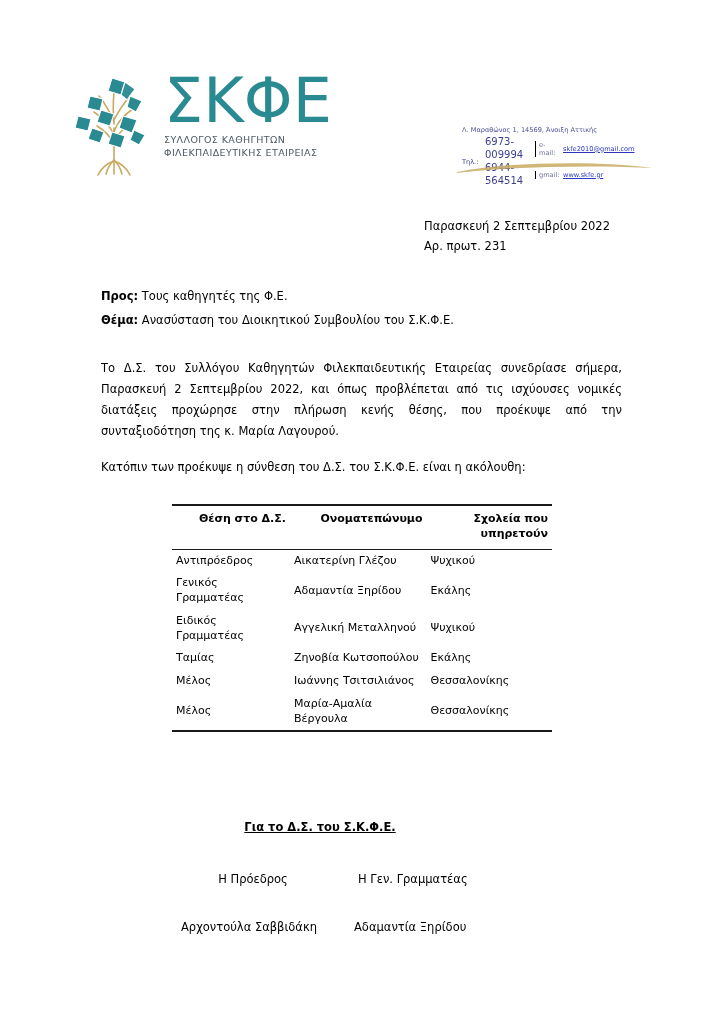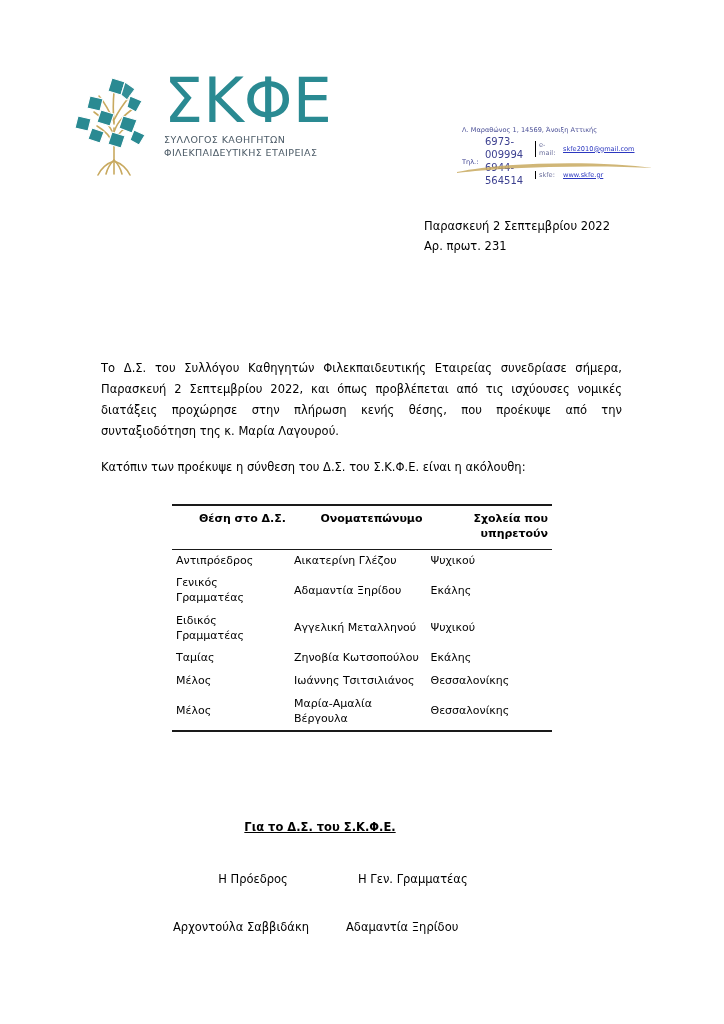--- a/index.html
+++ b/index.html
@@ -210,21 +210,21 @@
   .sig-roles {
     position: absolute;
     left: 148px;
     top: 872px;
     width: 440px;
     display: flex;
     font-size: 11.5px;
   }
   .sig-names {
     position: absolute;
-    left: 136px;
+    left: 144px;
     top: 920px;
     width: 440px;
     display: flex;
     font-size: 11.5px;
   }
   .sig-col-left {
     width: 210px;
     text-align: center;
   }
   .sig-col-right {
@@ -279,35 +279,45 @@
     </div>
 
     <div class="contact">
       <div class="contact-addr">Λ. Μαραθώνος 1, 14569, Άνοιξη Αττικής</div>
       <div class="contact-grid">
         <div class="c-tel-label">Τηλ.:</div>
         <div class="c-num">6973-009994</div>
         <div class="c-sep">e-mail:</div>
         <div class="c-val"><span class="link">skfe2010@gmail.com</span></div>
         <div class="c-num">6944-564514</div>
-        <div class="c-sep">skfe:</div>
+        <div class="c-sep">gmail:</div>
         <div class="c-val"><span class="link">www.skfe.gr</span></div>
       </div>
     </div>
 
     <svg class="swoosh" viewBox="0 0 200 16" aria-hidden="true">
       <path d="M2 12 C55 1 150 1 198 8 C150 5 55 6 2 13 Z" fill="#c8a95f" opacity="0.85"></path>
     </svg>
   </div>
 
   <div class="datebox">
     <div>Παρασκευή 2 Σεπτεμβρίου 2022</div>
     <div>Αρ. πρωτ. 231</div>
   </div>
 
+  <div class="recipient">
+    <div>
+      <b>Προς:</b>
+      <span>Τους καθηγητές της Φ.Ε.</span>
+    </div>
+    <div>
+      <b>Θέμα:</b>
+      <span>Ανασύσταση του Διοικητικού Συμβουλίου του Σ.Κ.Φ.Ε.</span>
+    </div>
+  </div>
 
   <div class="body-wrap">
     <p class="para-justified">Το Δ.Σ. του Συλλόγου Καθηγητών Φιλεκπαιδευτικής Εταιρείας συνεδρίασε σήμερα, Παρασκευή 2 Σεπτεμβρίου 2022, και όπως προβλέπεται από τις ισχύουσες νομικές διατάξεις προχώρησε στην πλήρωση κενής θέσης, που προέκυψε από την συνταξιοδότηση της κ. Μαρία Λαγουρού.</p>
     <p class="para-plain">Κατόπιν των προέκυψε η σύνθεση του Δ.Σ. του Σ.Κ.Φ.Ε. είναι η ακόλουθη:</p>
   </div>
 
   <div class="board-table-wrap">
     <table class="board">
       <thead>
         <tr>

